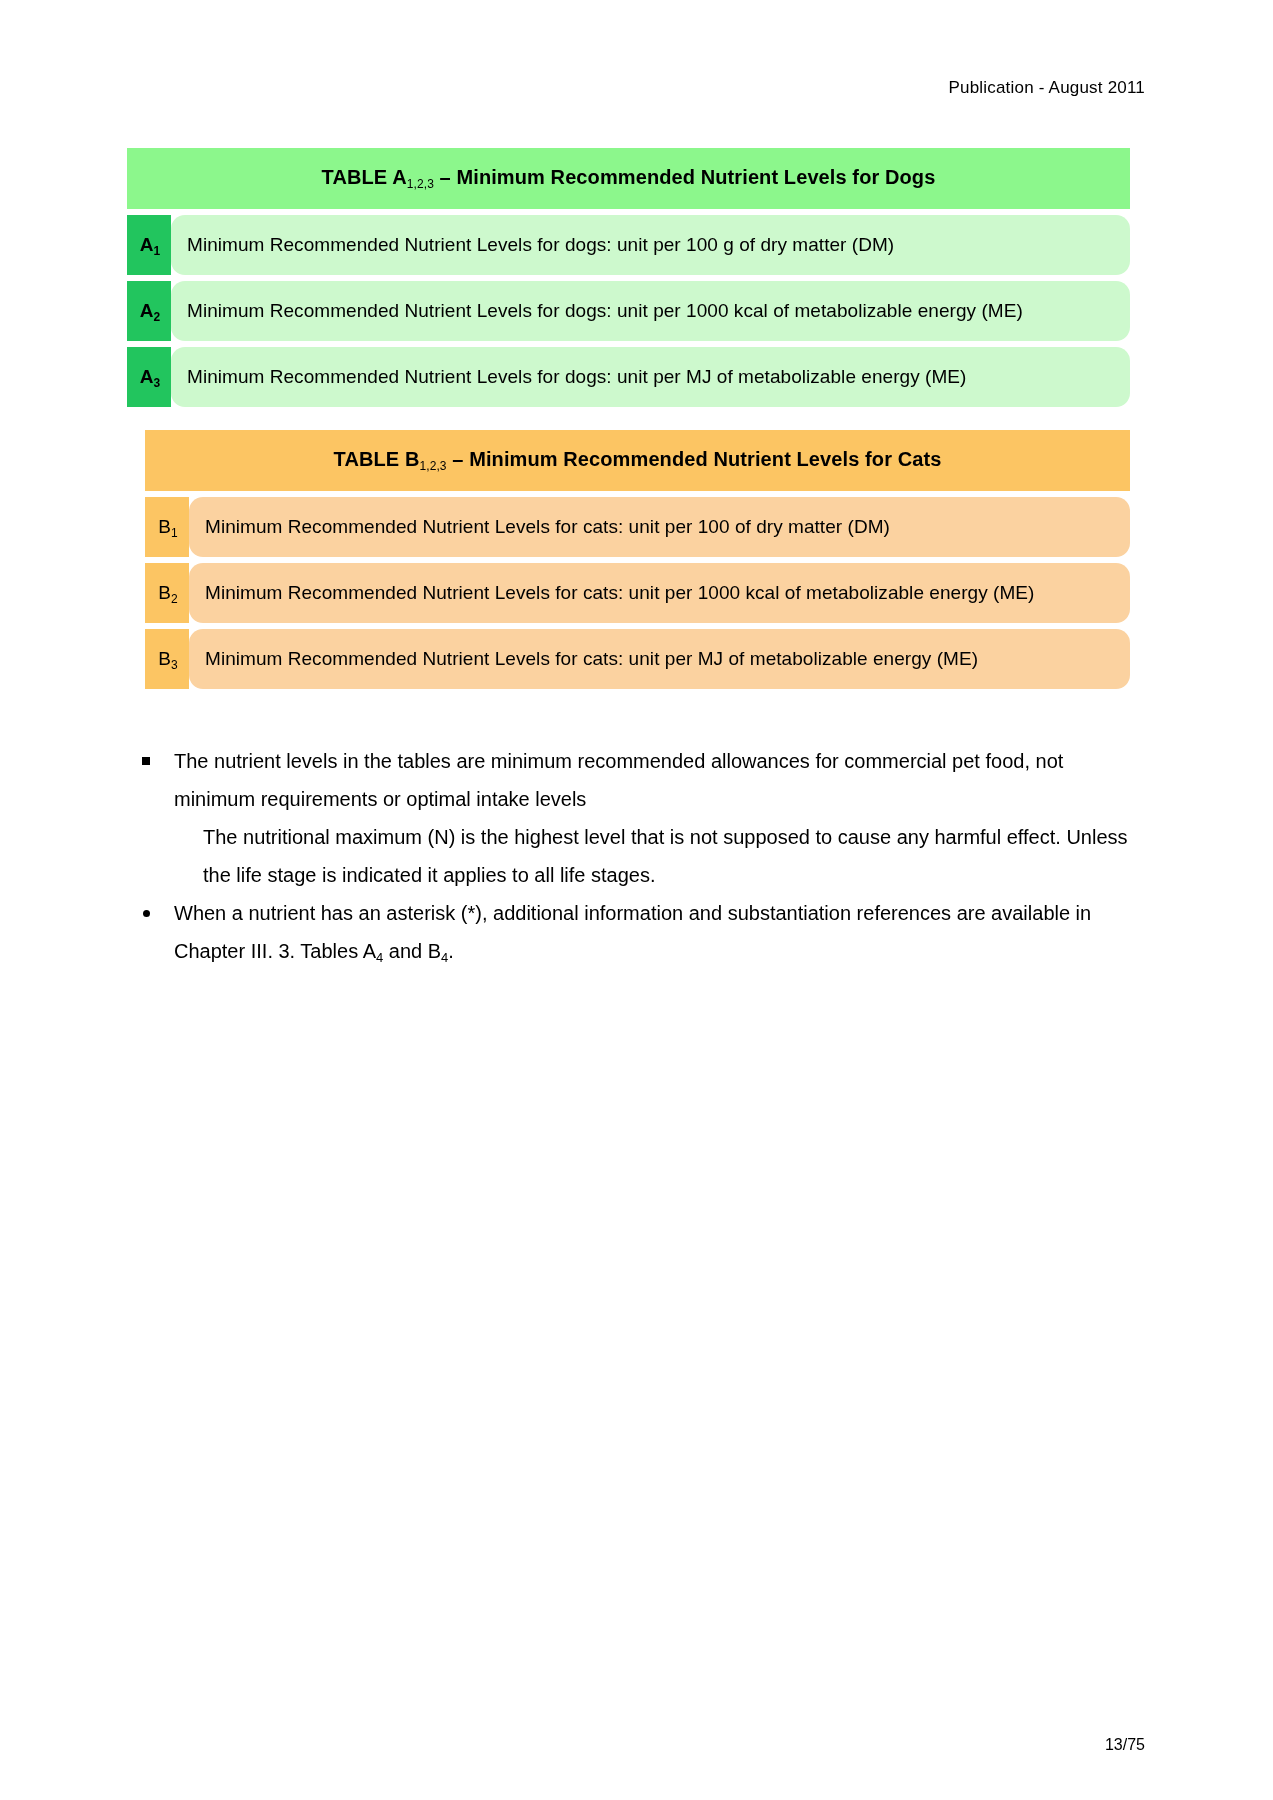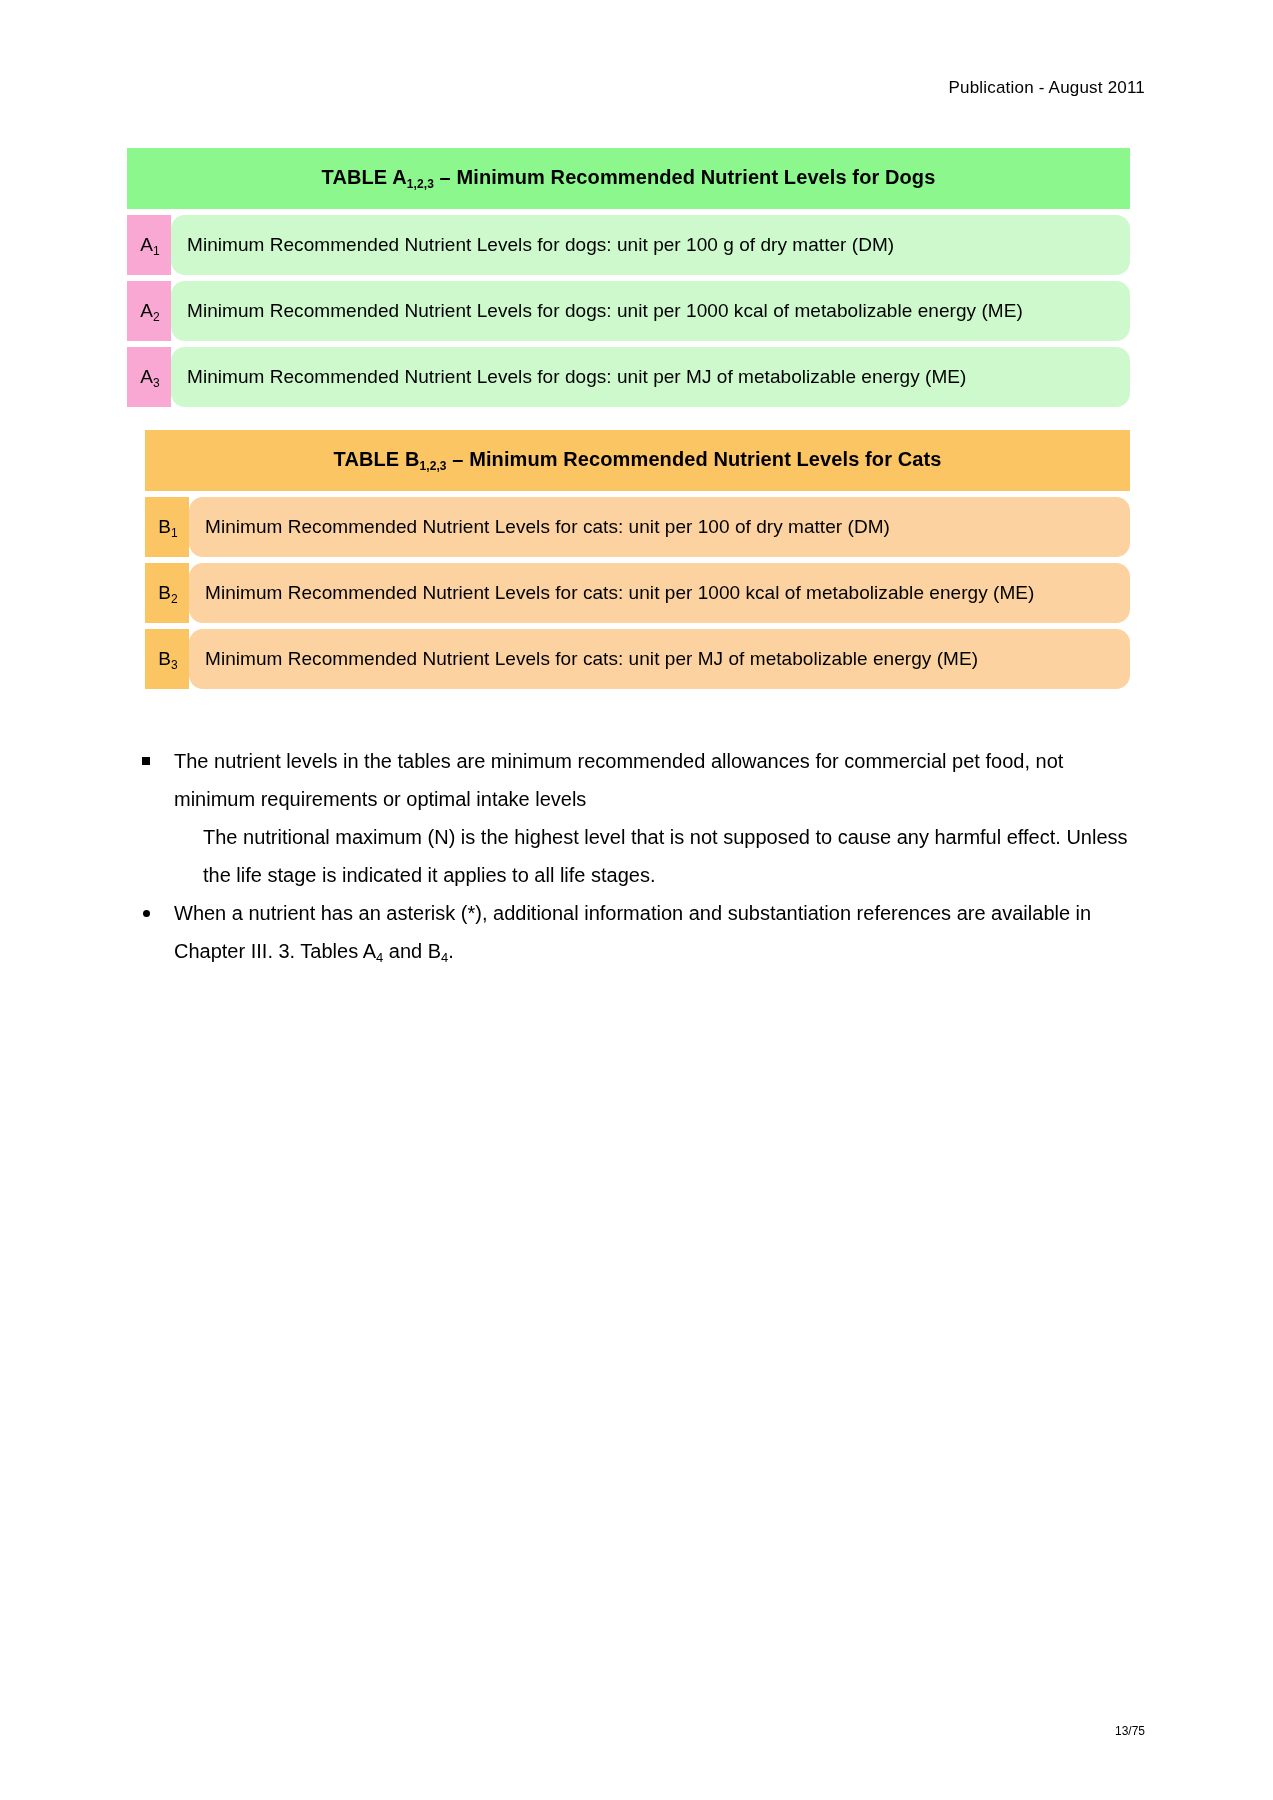--- a/index.html
+++ b/index.html
@@ -50,21 +50,21 @@
   .tbl-title {
     height: 58px;
     line-height: 58px;
     text-align: center;
     font-size: 20px;
     font-weight: bold;
     letter-spacing: 0.1px;
   }
   .tbl-title sub {
     font-size: 12px;
-    font-weight: bold;
+    font-weight: normal;
     vertical-align: baseline;
     position: relative;
     top: 4px;
   }
 
   .spacer-row td { height: 6px; padding: 0; background: #ffffff; }
 
   .row-key {
     width: 42px;
     height: 58px;
@@ -83,21 +83,21 @@
     height: 58px;
     vertical-align: middle;
     font-size: 19px;
     padding-left: 16px;
     letter-spacing: 0.05px;
     border-radius: 14px;
   }
 
   
   #table-dogs .tbl-title { background: #8cf78c; }
-  #table-dogs .row-key   { background: #f9a8d4; }
+  #table-dogs .row-key   { background: #22c55e; font-weight: bold; }
   #table-dogs .row-desc  { background: #cdf9cd; }
 
   
   #table-cats .tbl-title { background: #fcc563; }
   #table-cats .row-key   { background: #fcc563; }
   #table-cats .row-desc  { background: #fbd2a0; }
 
   
   .notes {
     position: absolute;
@@ -144,23 +144,23 @@
   .note-text sub {
     font-size: 13px;
     vertical-align: baseline;
     position: relative;
     top: 4px;
   }
 
   
   .doc-footer {
     position: absolute;
-    bottom: 62px;
+    bottom: 46px;
     right: 128px;
-    font-size: 12px;
+    font-size: 16px;
   }
 </style>
 </head>
 <body>
 
 <div class="page">
 
   <div class="doc-header">Publication - August 2011</div>
 
   <table class="nutrient-table" id="table-dogs">

